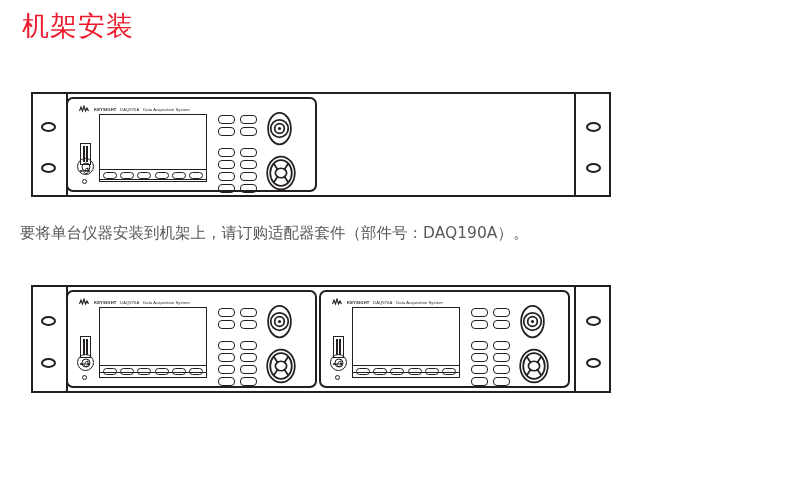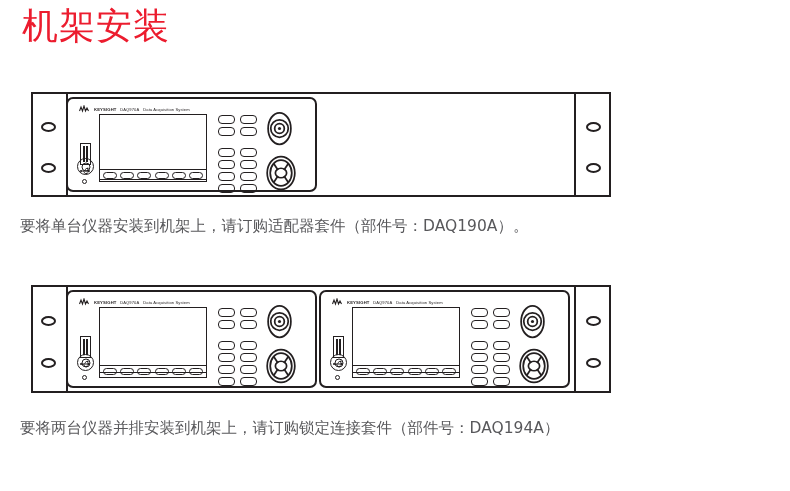--- a/index.html
+++ b/index.html
@@ -13,36 +13,37 @@
     position: relative;
     font-family: "Liberation Sans", "DejaVu Sans", sans-serif;
     overflow: hidden;
   }
 
   
   #page-title {
     position: absolute;
     left: 22px;
     top: 8px;
-    font-size: 36px;
+    font-size: 27px;
     line-height: 36px;
     color: #ec1c2e;
     font-family: "DejaVu Sans", "Liberation Sans", sans-serif;
     letter-spacing: 1px;
     white-space: nowrap;
   }
 
   
   .caption {
     position: absolute;
     font-size: 15.5px;
     line-height: 28px;
     color: #58585b;
     white-space: nowrap;
     font-family: "DejaVu Sans", "Liberation Sans", sans-serif;
+    margin-top: 7px;
   }
   #caption-1 { left: 20px; top: 212px; }
   #caption-2 { left: 20px; top: 414px; }
   #caption-2 .cap-line { display: block; }
 
   
   .rack {
     position: absolute;
     box-sizing: border-box;
     border: 2px solid #231f20;
@@ -491,14 +492,13 @@
       <ellipse cx="22" cy="22" rx="6.5" ry="5.5" fill="none" stroke="#231f20" stroke-width="2"></ellipse>
       <path d="M13.5 11 L18.5 18.5" stroke="#231f20" stroke-width="2" fill="none"></path>
       <path d="M30.5 11 L25.5 18.5" stroke="#231f20" stroke-width="2" fill="none"></path>
       <path d="M13.5 33 L18.5 25.5" stroke="#231f20" stroke-width="2" fill="none"></path>
       <path d="M30.5 33 L25.5 25.5" stroke="#231f20" stroke-width="2" fill="none"></path>
     </svg>
   </div>
 </div>
 
 <div id="caption-2" class="caption">
-  <span class="cap-line">要将两台仪器并排安装到机架上，请订购锁定连接套件（部件号：DAQ194A）</span>
 </div>
 
 </body></html>

